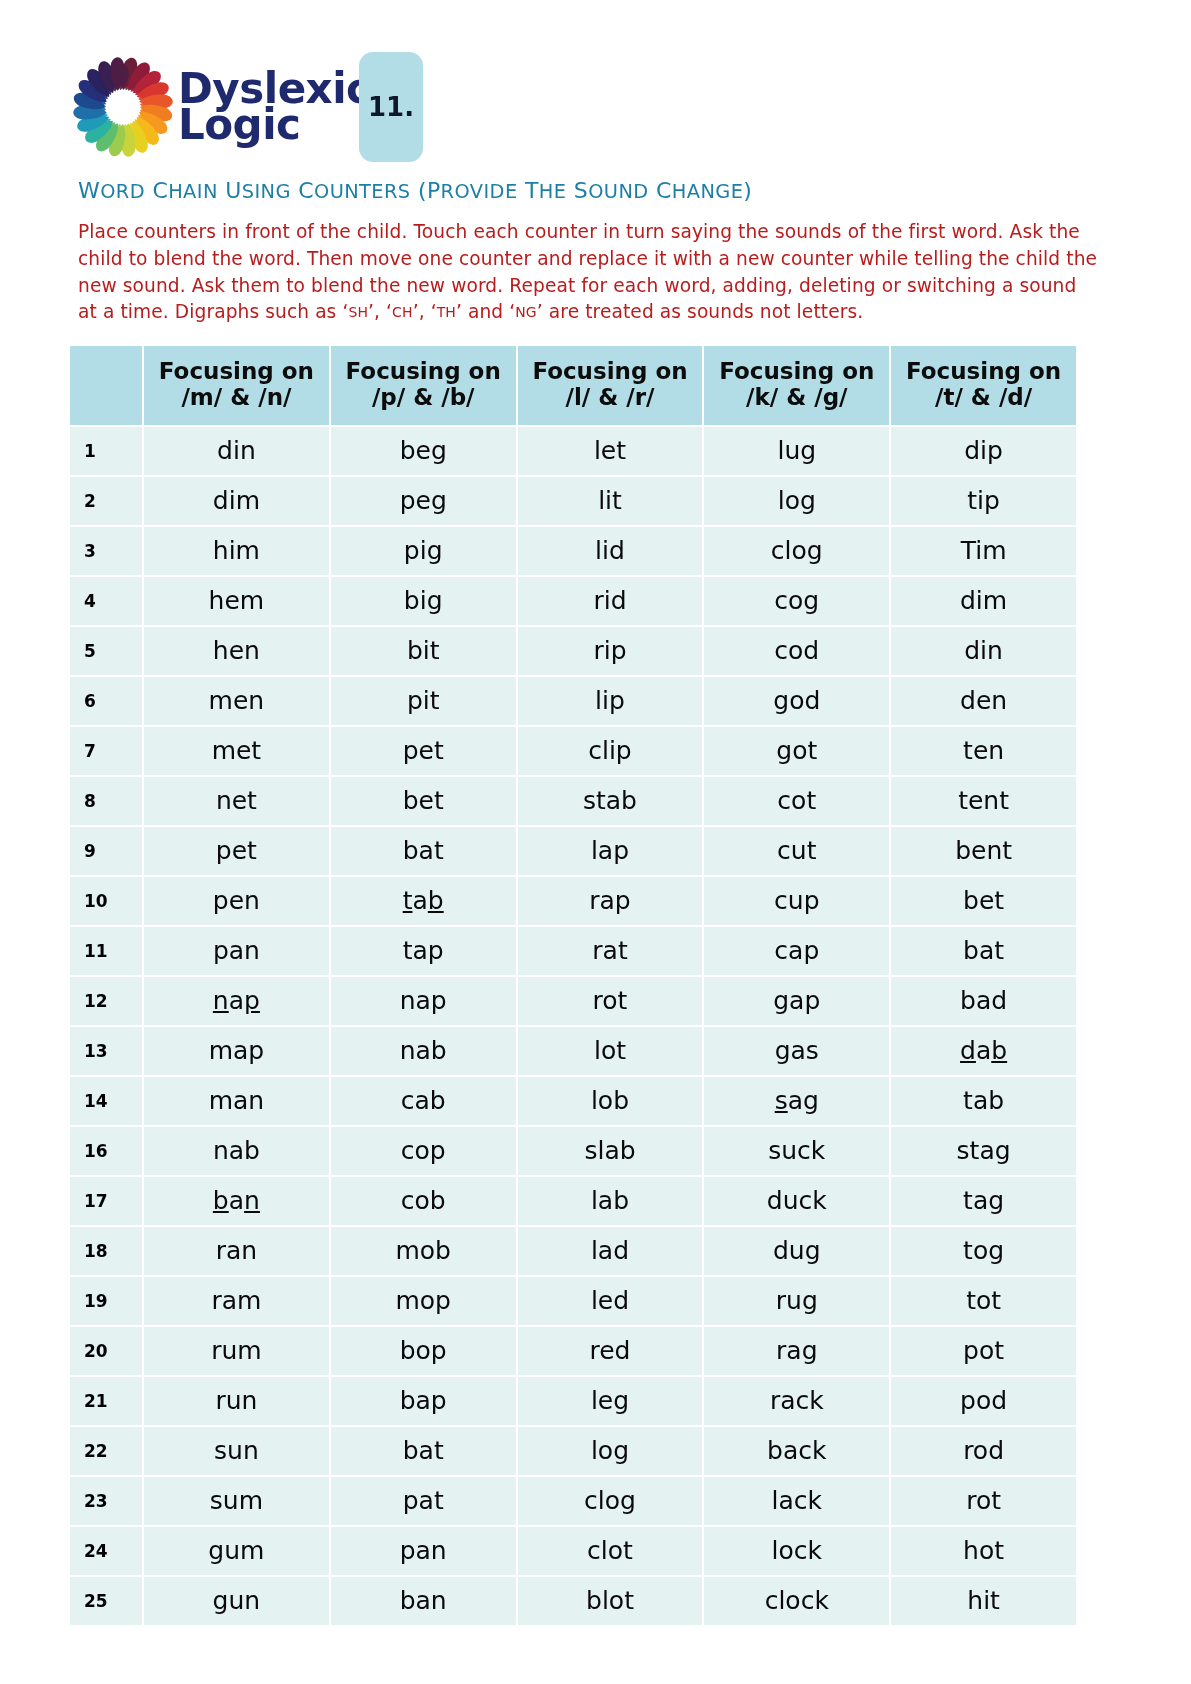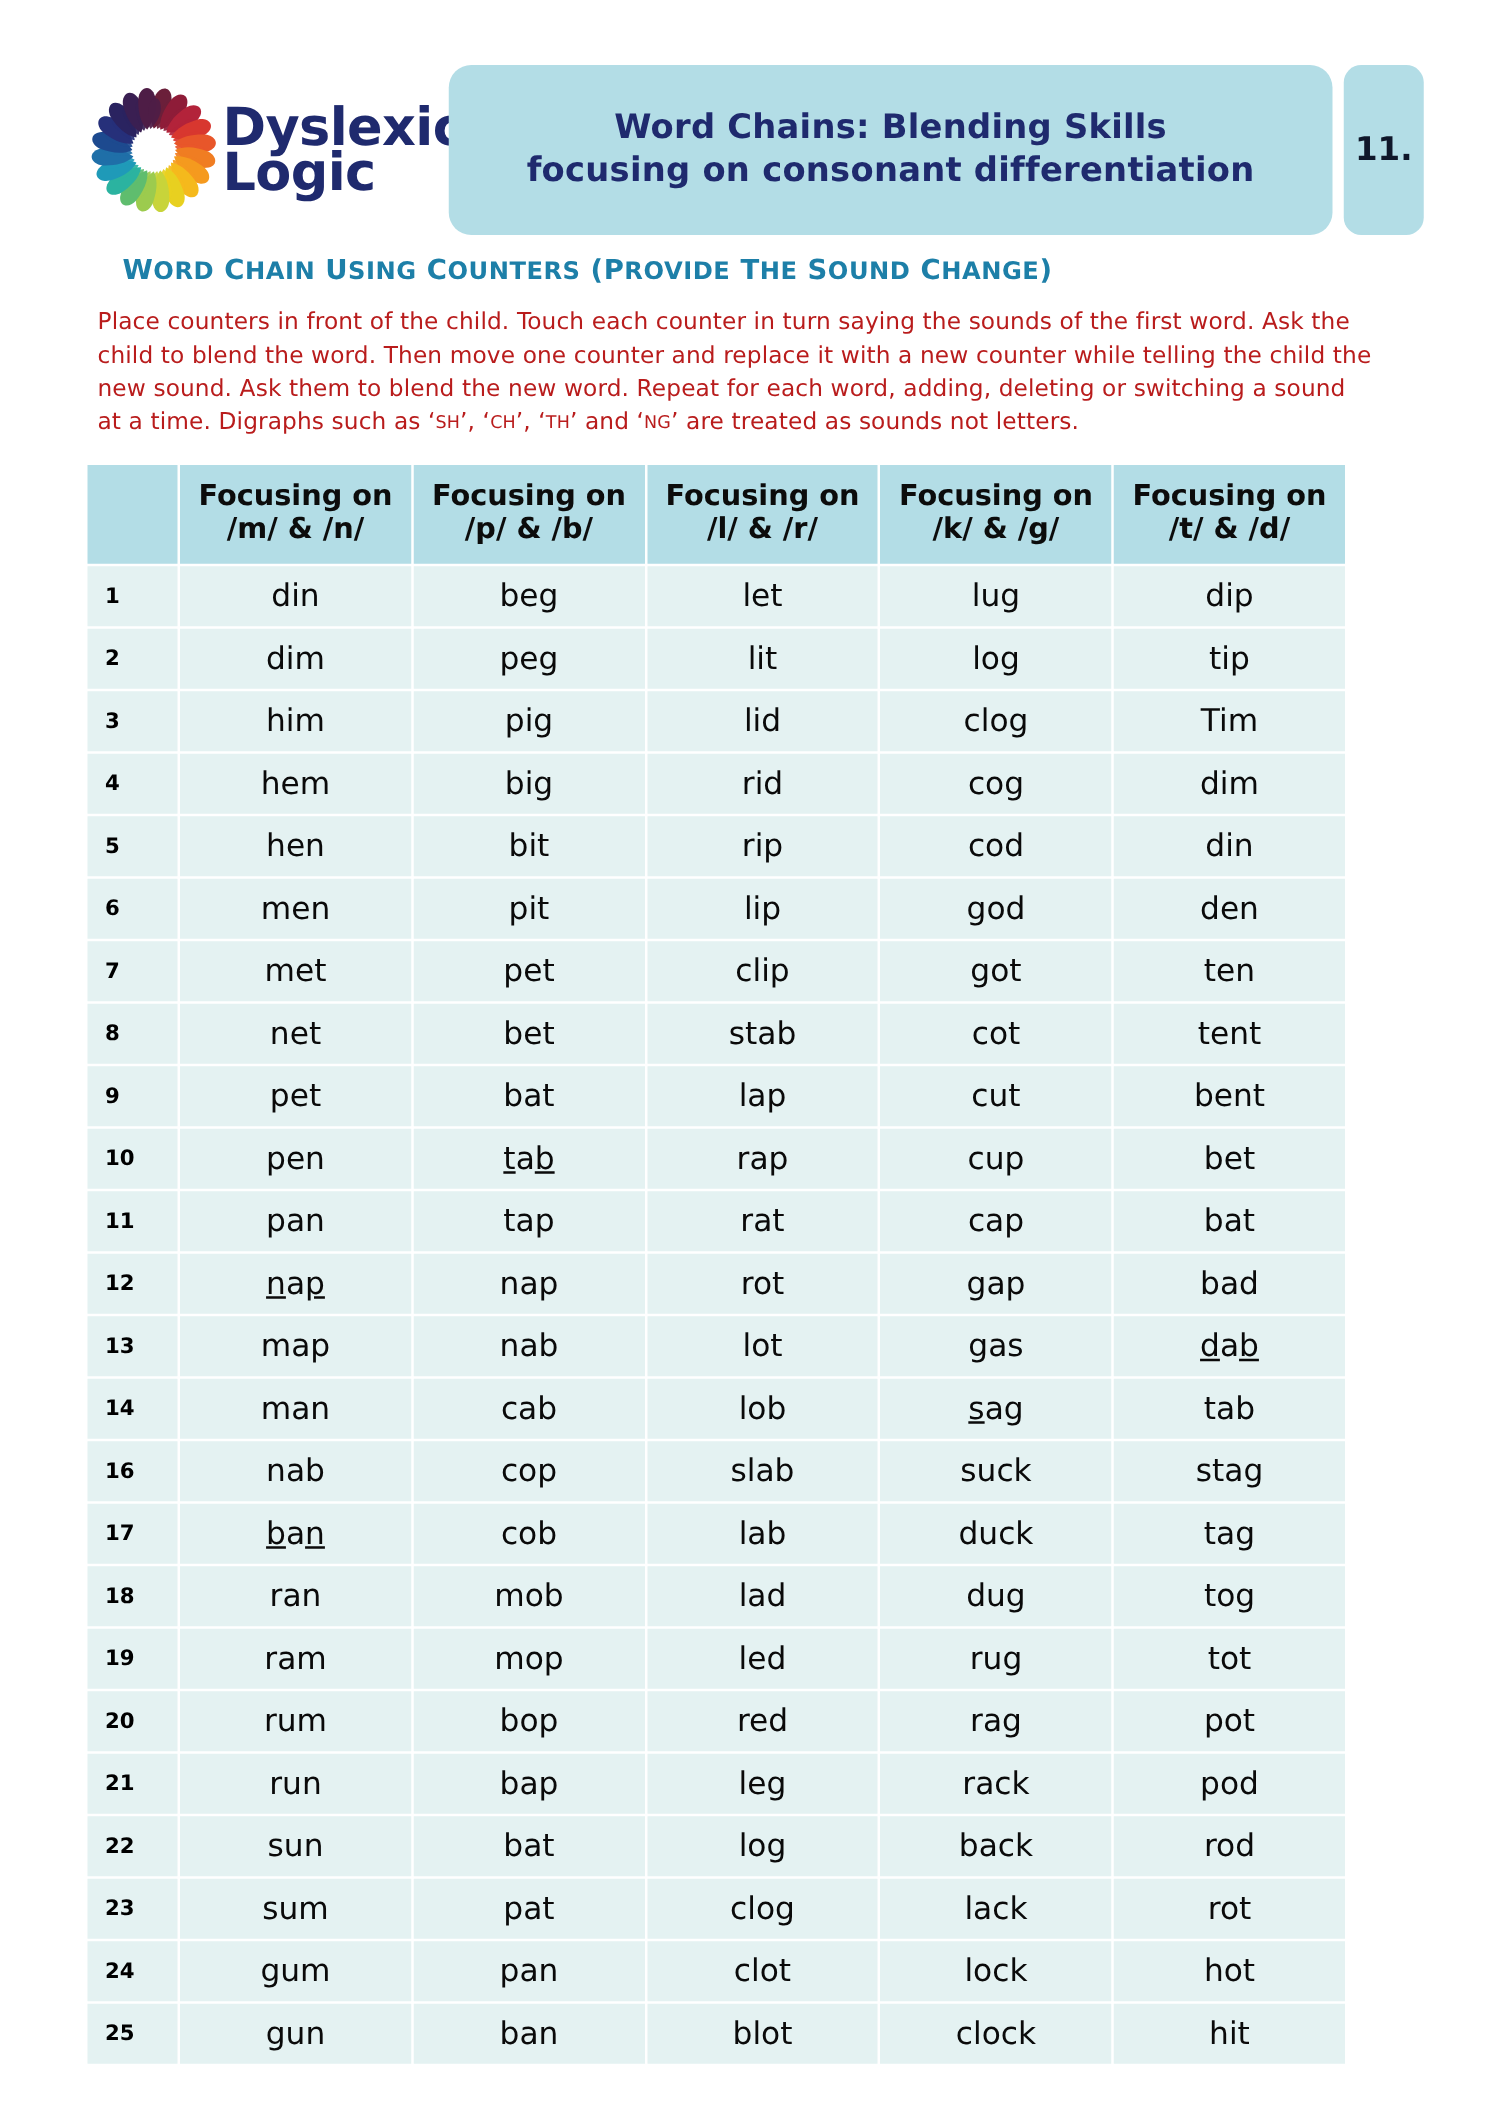--- a/index.html
+++ b/index.html
@@ -86,24 +86,24 @@
     align-items: center;
     justify-content: center;
     color: #0f172a;
     font-size: 26px;
     font-weight: bold;
     min-height: 108px;
   }
 
   
   .subtitle {
-    margin: 16px 0 0 98px;
+    margin: 16px 0 0 78px;
     color: #1d7fa8;
     font-size: 22px;
-    font-weight: bold;
+    font-weight: normal;
     letter-spacing: 0.4px;
     font-variant: small-caps;
     text-transform: lowercase;
   }
 
   
   .instructions {
     margin: 16px 78px 0 78px;
     color: #b91c1c;
     font-size: 18.6px;
@@ -221,24 +221,20 @@
             <circle cx="0" cy="0" r="17" fill="#ffffff"></circle>
           </g>
         </svg>
       </div>
       <div class="logo-text">
         <span class="l1">Dyslexic</span>
         <span class="l2">Logic</span>
       </div>
     </div>
 
-    <div class="title-box">
-      <div class="tline">Word Chains: Blending Skills</div>
-      <div class="tline">focusing on consonant differentiation</div>
-    </div>
 
     <div class="page-badge">11.</div>
   </div>
 
   <div class="subtitle" style="text-transform: none; font-variant: normal;"><span style="font-size:1em">W</span><span style="font-size:0.88em">O</span><span style="font-size:0.88em">R</span><span style="font-size:0.88em">D</span> <span style="font-size:1em">C</span><span style="font-size:0.88em">H</span><span style="font-size:0.88em">A</span><span style="font-size:0.88em">I</span><span style="font-size:0.88em">N</span> <span style="font-size:1em">U</span><span style="font-size:0.88em">S</span><span style="font-size:0.88em">I</span><span style="font-size:0.88em">N</span><span style="font-size:0.88em">G</span> <span style="font-size:1em">C</span><span style="font-size:0.88em">O</span><span style="font-size:0.88em">U</span><span style="font-size:0.88em">N</span><span style="font-size:0.88em">T</span><span style="font-size:0.88em">E</span><span style="font-size:0.88em">R</span><span style="font-size:0.88em">S</span> (<span style="font-size:1em">P</span><span style="font-size:0.88em">R</span><span style="font-size:0.88em">O</span><span style="font-size:0.88em">V</span><span style="font-size:0.88em">I</span><span style="font-size:0.88em">D</span><span style="font-size:0.88em">E</span> <span style="font-size:1em">T</span><span style="font-size:0.88em">H</span><span style="font-size:0.88em">E</span> <span style="font-size:1em">S</span><span style="font-size:0.88em">O</span><span style="font-size:0.88em">U</span><span style="font-size:0.88em">N</span><span style="font-size:0.88em">D</span> <span style="font-size:1em">C</span><span style="font-size:0.88em">H</span><span style="font-size:0.88em">A</span><span style="font-size:0.88em">N</span><span style="font-size:0.88em">G</span><span style="font-size:0.88em">E</span>)</div>
 
   <div class="instructions">Place counters in front of the child. Touch each counter in turn saying the sounds of the first word. Ask the child to blend the word. Then move one counter and replace it with a new counter while telling the child the new sound. Ask them to blend the new word. Repeat for each word, adding, deleting or switching a sound at a time. Digraphs such as ‘<span class="sm">SH</span>’, ‘<span class="sm">CH</span>’, ‘<span class="sm">TH</span>’ and ‘<span class="sm">NG</span>’ are treated as sounds not letters.</div>
 
   <div class="table-wrap">
     <table class="chains">

